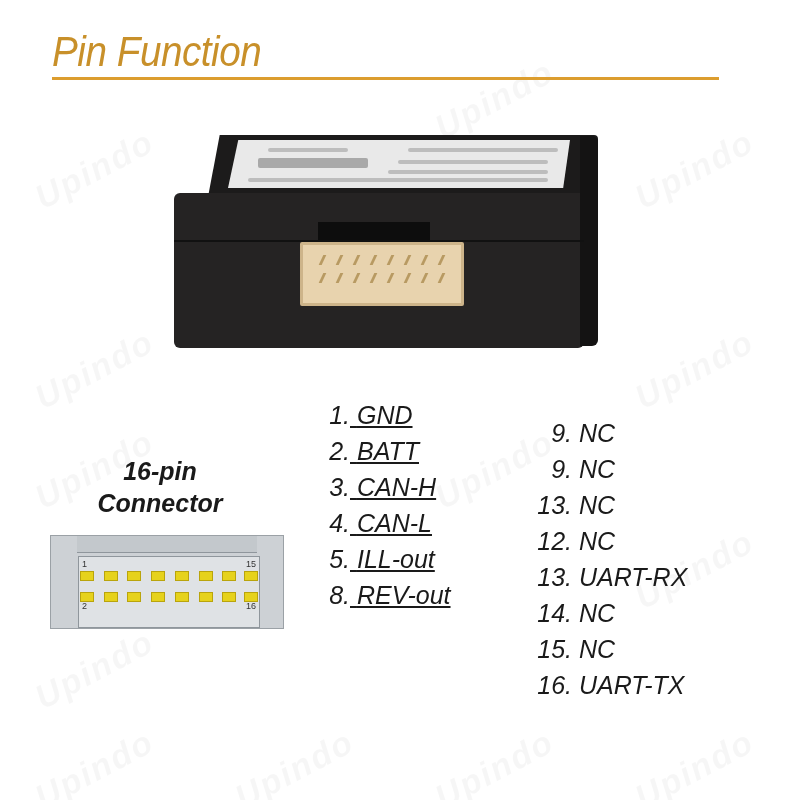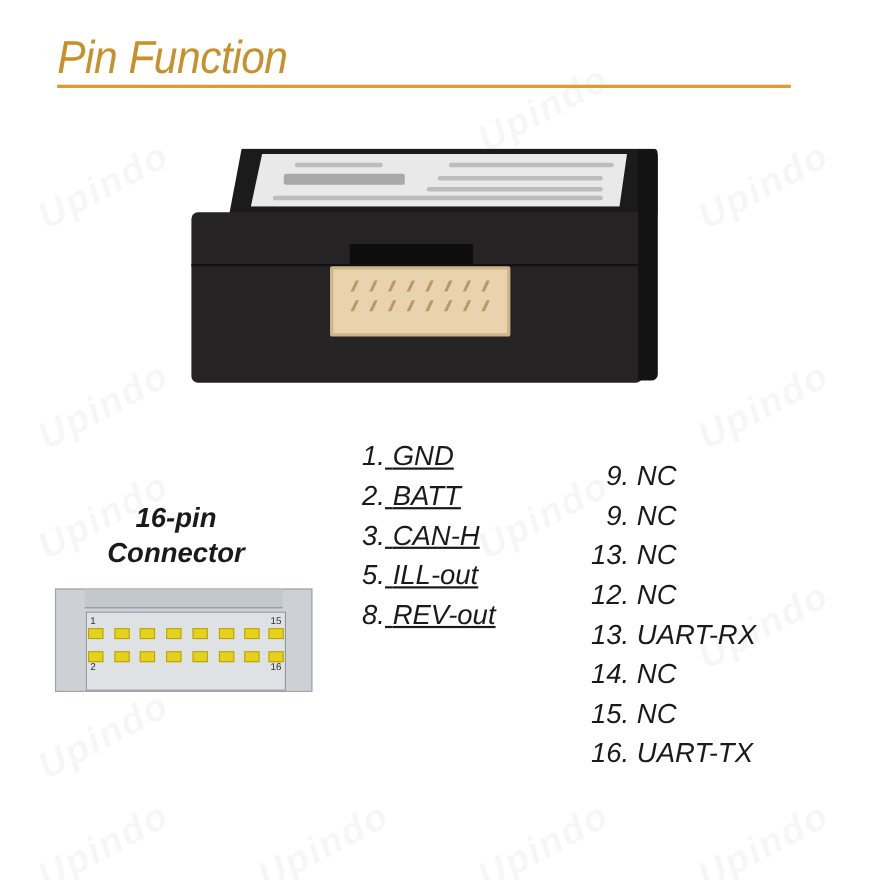--- a/index.html
+++ b/index.html
@@ -130,20 +130,21 @@
       <div class="conn-pin" style="left:120px;top:35px"></div>
     <div class="conn-pin" style="left:143px;top:35px"></div>
       <div class="conn-pin" style="left:165px;top:35px"></div>
   </div>
 </div>
 
 <div class="pin-list col-left">
   <div><span class="pin-num">1.</span> <span>GND</span></div>
   <div><span class="pin-num">2.</span> <span>BATT</span></div>
   <div><span class="pin-num">3.</span> <span>CAN-H</span></div>
+  <div><span class="pin-num">4.</span> <span>CAN-L</span></div>
   <div><span class="pin-num">5.</span> <span>ILL-out</span></div>
   <div><span class="pin-num">8.</span> <span>REV-out</span></div>
 </div>
 
 <div class="pin-list col-right">
   <div><span class="pin-num">9.</span> <span>NC</span></div>
   <div><span class="pin-num">9.</span> <span>NC</span></div>
   <div><span class="pin-num">13.</span> <span>NC</span></div>
   <div><span class="pin-num">12.</span> <span>NC</span></div>
   <div><span class="pin-num">13.</span> <span>UART-RX</span></div>

